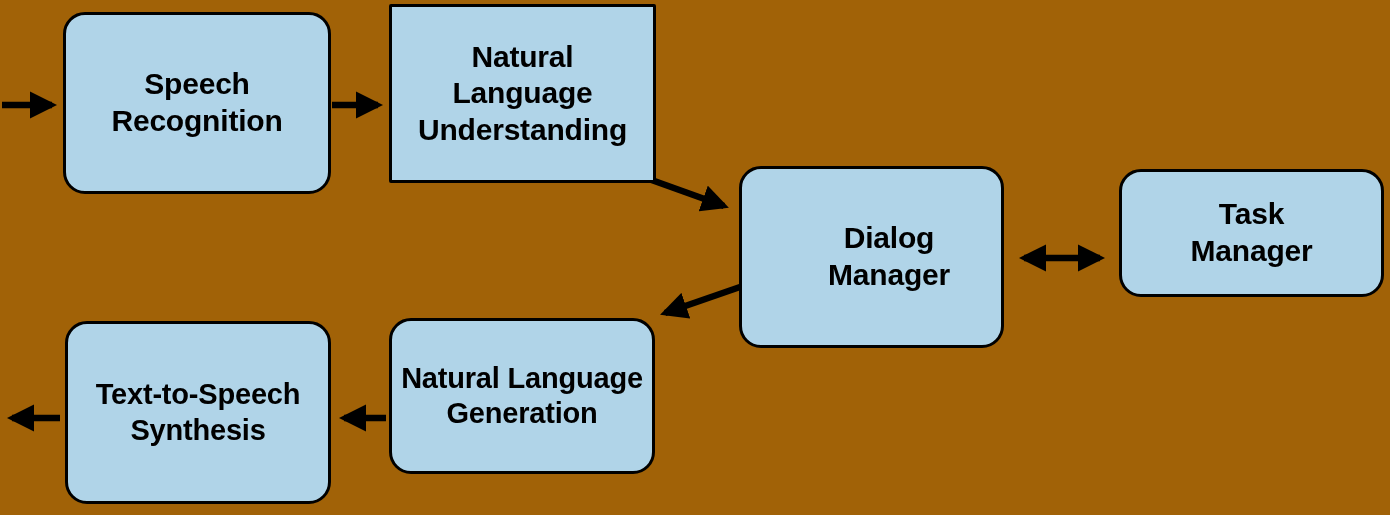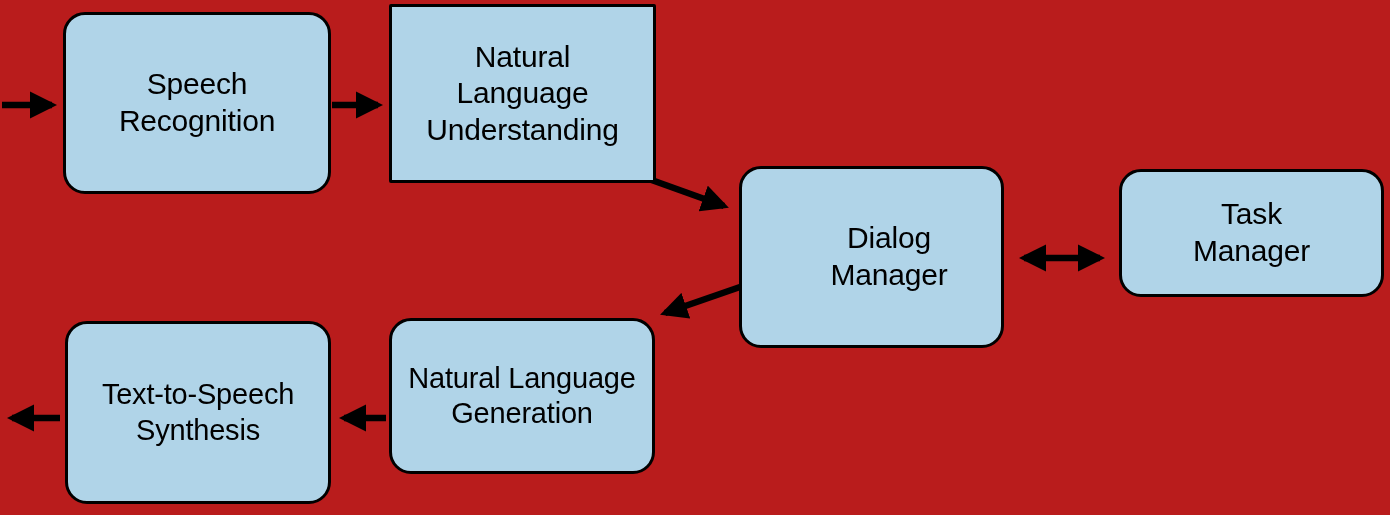--- a/index.html
+++ b/index.html
@@ -46,21 +46,21 @@
     white-space: pre-line;
     padding: 0 6px;
   }
   .node-label.compact {
     font-size: 29px;
   }
 </style>
 </head>
 <body>
 
-<div id="diagram-root" style="background: #b91c1c;">
+<div id="diagram-root" style="background: #a16207; font-weight: bold;">
 
   <svg class="edge-layer" width="1390" height="515" viewBox="0 0 1390 515" xmlns="http://www.w3.org/2000/svg">
     <defs>
       <marker id="arrowhead" markerWidth="4.2" markerHeight="4.2" refX="3.4" refY="2.1" orient="auto" markerUnits="strokeWidth">
         <path d="M0,0 L4.2,2.1 L0,4.2 Z" fill="#000000"></path>
       </marker>
       <marker id="arrowtail" markerWidth="4.2" markerHeight="4.2" refX="0.8" refY="2.1" orient="auto" markerUnits="strokeWidth">
         <path d="M4.2,0 L0,2.1 L4.2,4.2 Z" fill="#000000"></path>
       </marker>
     </defs>

